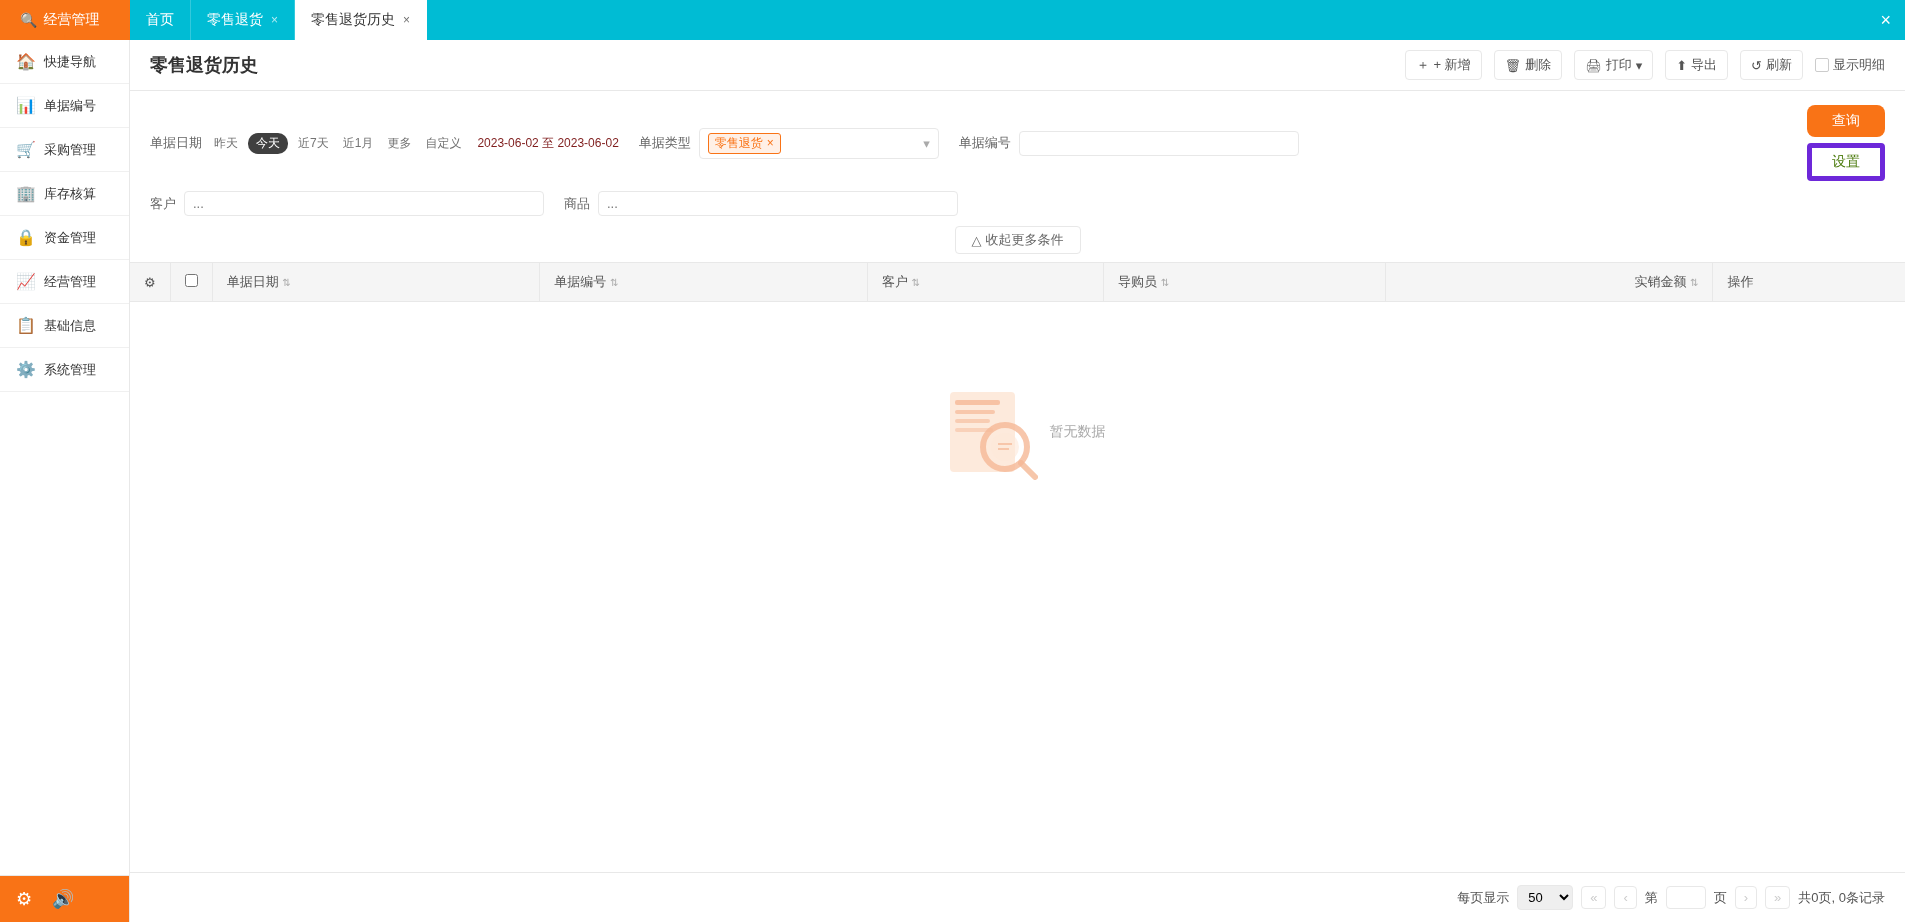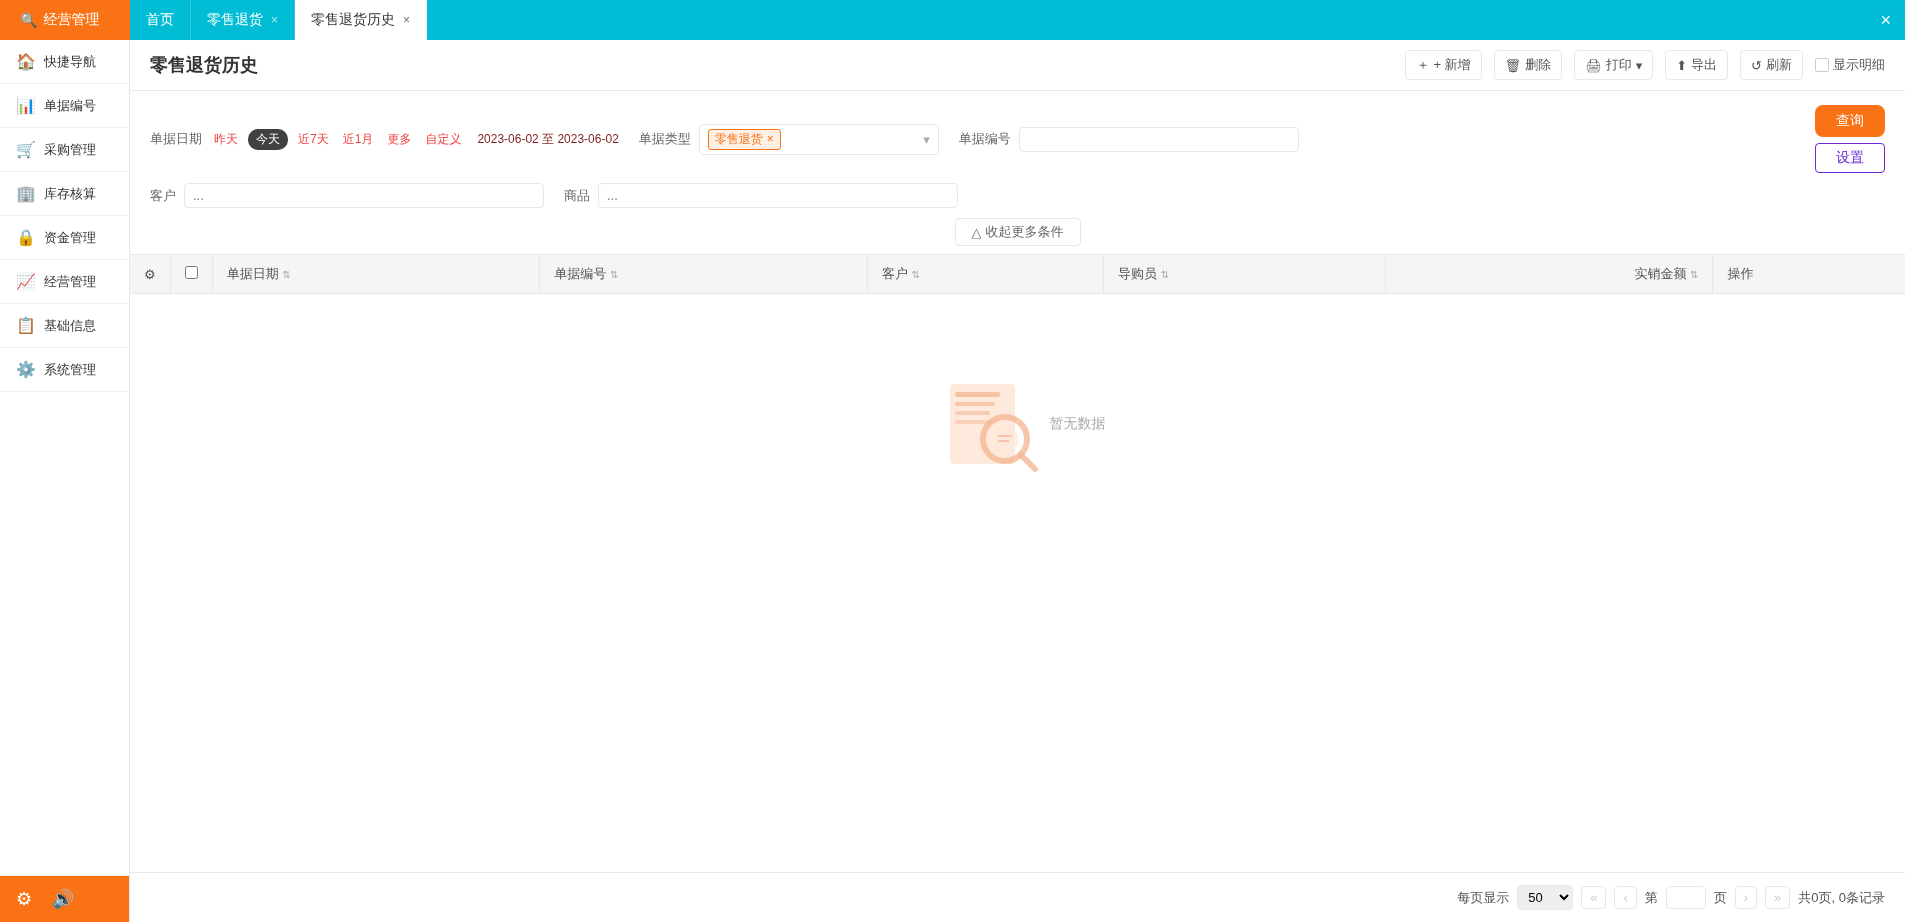--- a/index.html
+++ b/index.html
@@ -61,21 +61,21 @@
     .checkbox-icon { width: 14px; height: 14px; border: 1px solid #ccc; display: inline-block; border-radius: 2px; }
 
     
     .filter-area {
       background: white; padding: 14px 20px 8px 20px; border-bottom: 1px solid #e8e8e8; flex-shrink: 0;
     }
     .filter-row { display: flex; align-items: center; gap: 20px; margin-bottom: 10px; flex-wrap: wrap; }
     .filter-item { display: flex; align-items: center; gap: 8px; font-size: 13px; color: #555; }
     .filter-label { white-space: nowrap; color: #666; }
     .date-shortcuts { display: flex; align-items: center; gap: 6px; }
-    .date-shortcut { font-size: 12px; color: #ef4444; cursor: pointer; padding: 2px 4px; border-radius: 3px; }
+    .date-shortcut { font-size: 12px; color: #737373; cursor: pointer; padding: 2px 4px; border-radius: 3px; }
     .date-shortcut.active { background: #404040; color: white; border-radius: 10px; padding: 2px 8px; }
     .date-range { font-size: 12px; color: #7f1d1d; margin-left: 4px; }
     .filter-select {
       display: flex; align-items: center; border: 1px solid #e8e8e8; border-radius: 4px; padding: 4px 8px;
       min-width: 200px; cursor: pointer; background: white; font-size: 13px; justify-content: space-between;
     }
     .filter-select .tag {
       background: #fff0e6; color: #f97316; border: 1px solid #f97316; border-radius: 3px;
       padding: 1px 6px; font-size: 12px; display: flex; align-items: center; gap: 4px;
     }
@@ -89,21 +89,21 @@
       font-size: 13px; color: #666; background: white; margin: 0 auto;
     }
 
     
     .search-btns { display: flex; flex-direction: column; gap: 6px; margin-left: auto; }
     .btn-query {
       background: #f97316; color: white; border: none; border-radius: 8px; padding: 7px 20px;
       font-size: 14px; cursor: pointer; white-space: nowrap;
     }
     .btn-setting {
-      background: white; color: #6d28d9; border: 1px solid #6d28d9; border-radius: 4px; padding: 5px 20px;
+      background: white; color: #4d7c0f; border: 5px solid #6d28d9; border-radius: 4px; padding: 5px 20px;
       font-size: 14px; cursor: pointer; white-space: nowrap;
     }
 
     
     .table-container { flex: 1; overflow: auto; background: white; margin: 0; }
     .data-table { width: 100%; border-collapse: collapse; font-size: 13px; }
     .data-table thead tr { background: #f5f5f5; border-bottom: 1px solid #e8e8e8; }
     .data-table th {
       padding: 10px 14px; text-align: left; font-weight: normal; color: #555;
       border-right: 1px solid #e8e8e8; white-space: nowrap; font-size: 13px;

